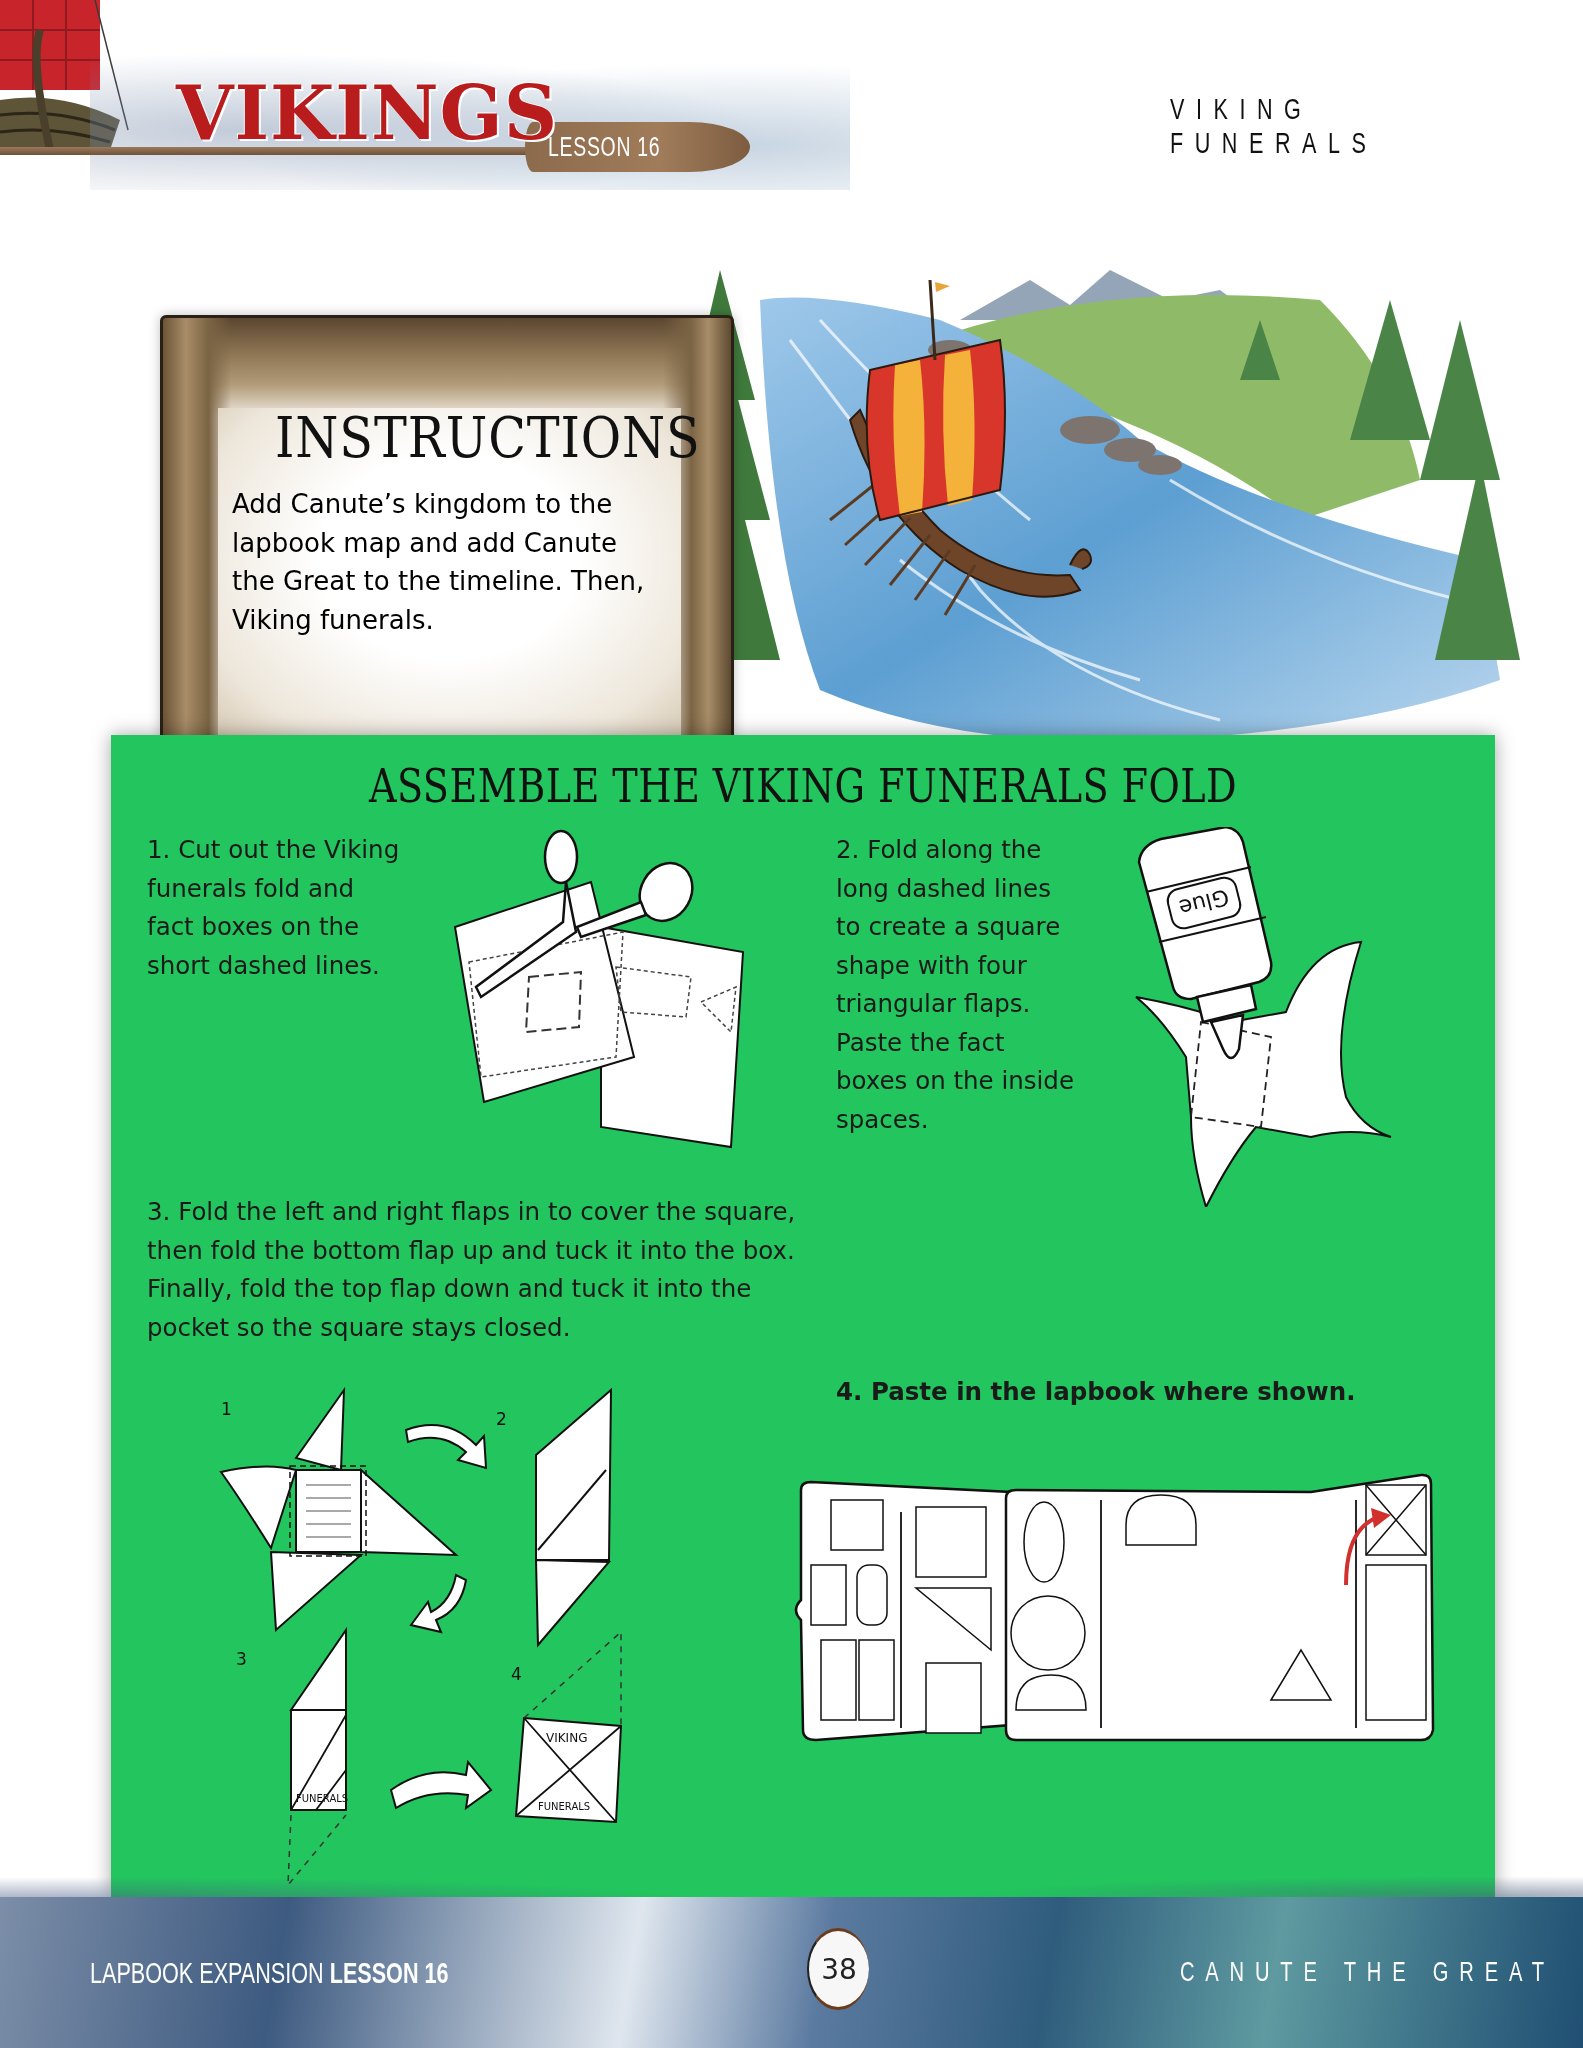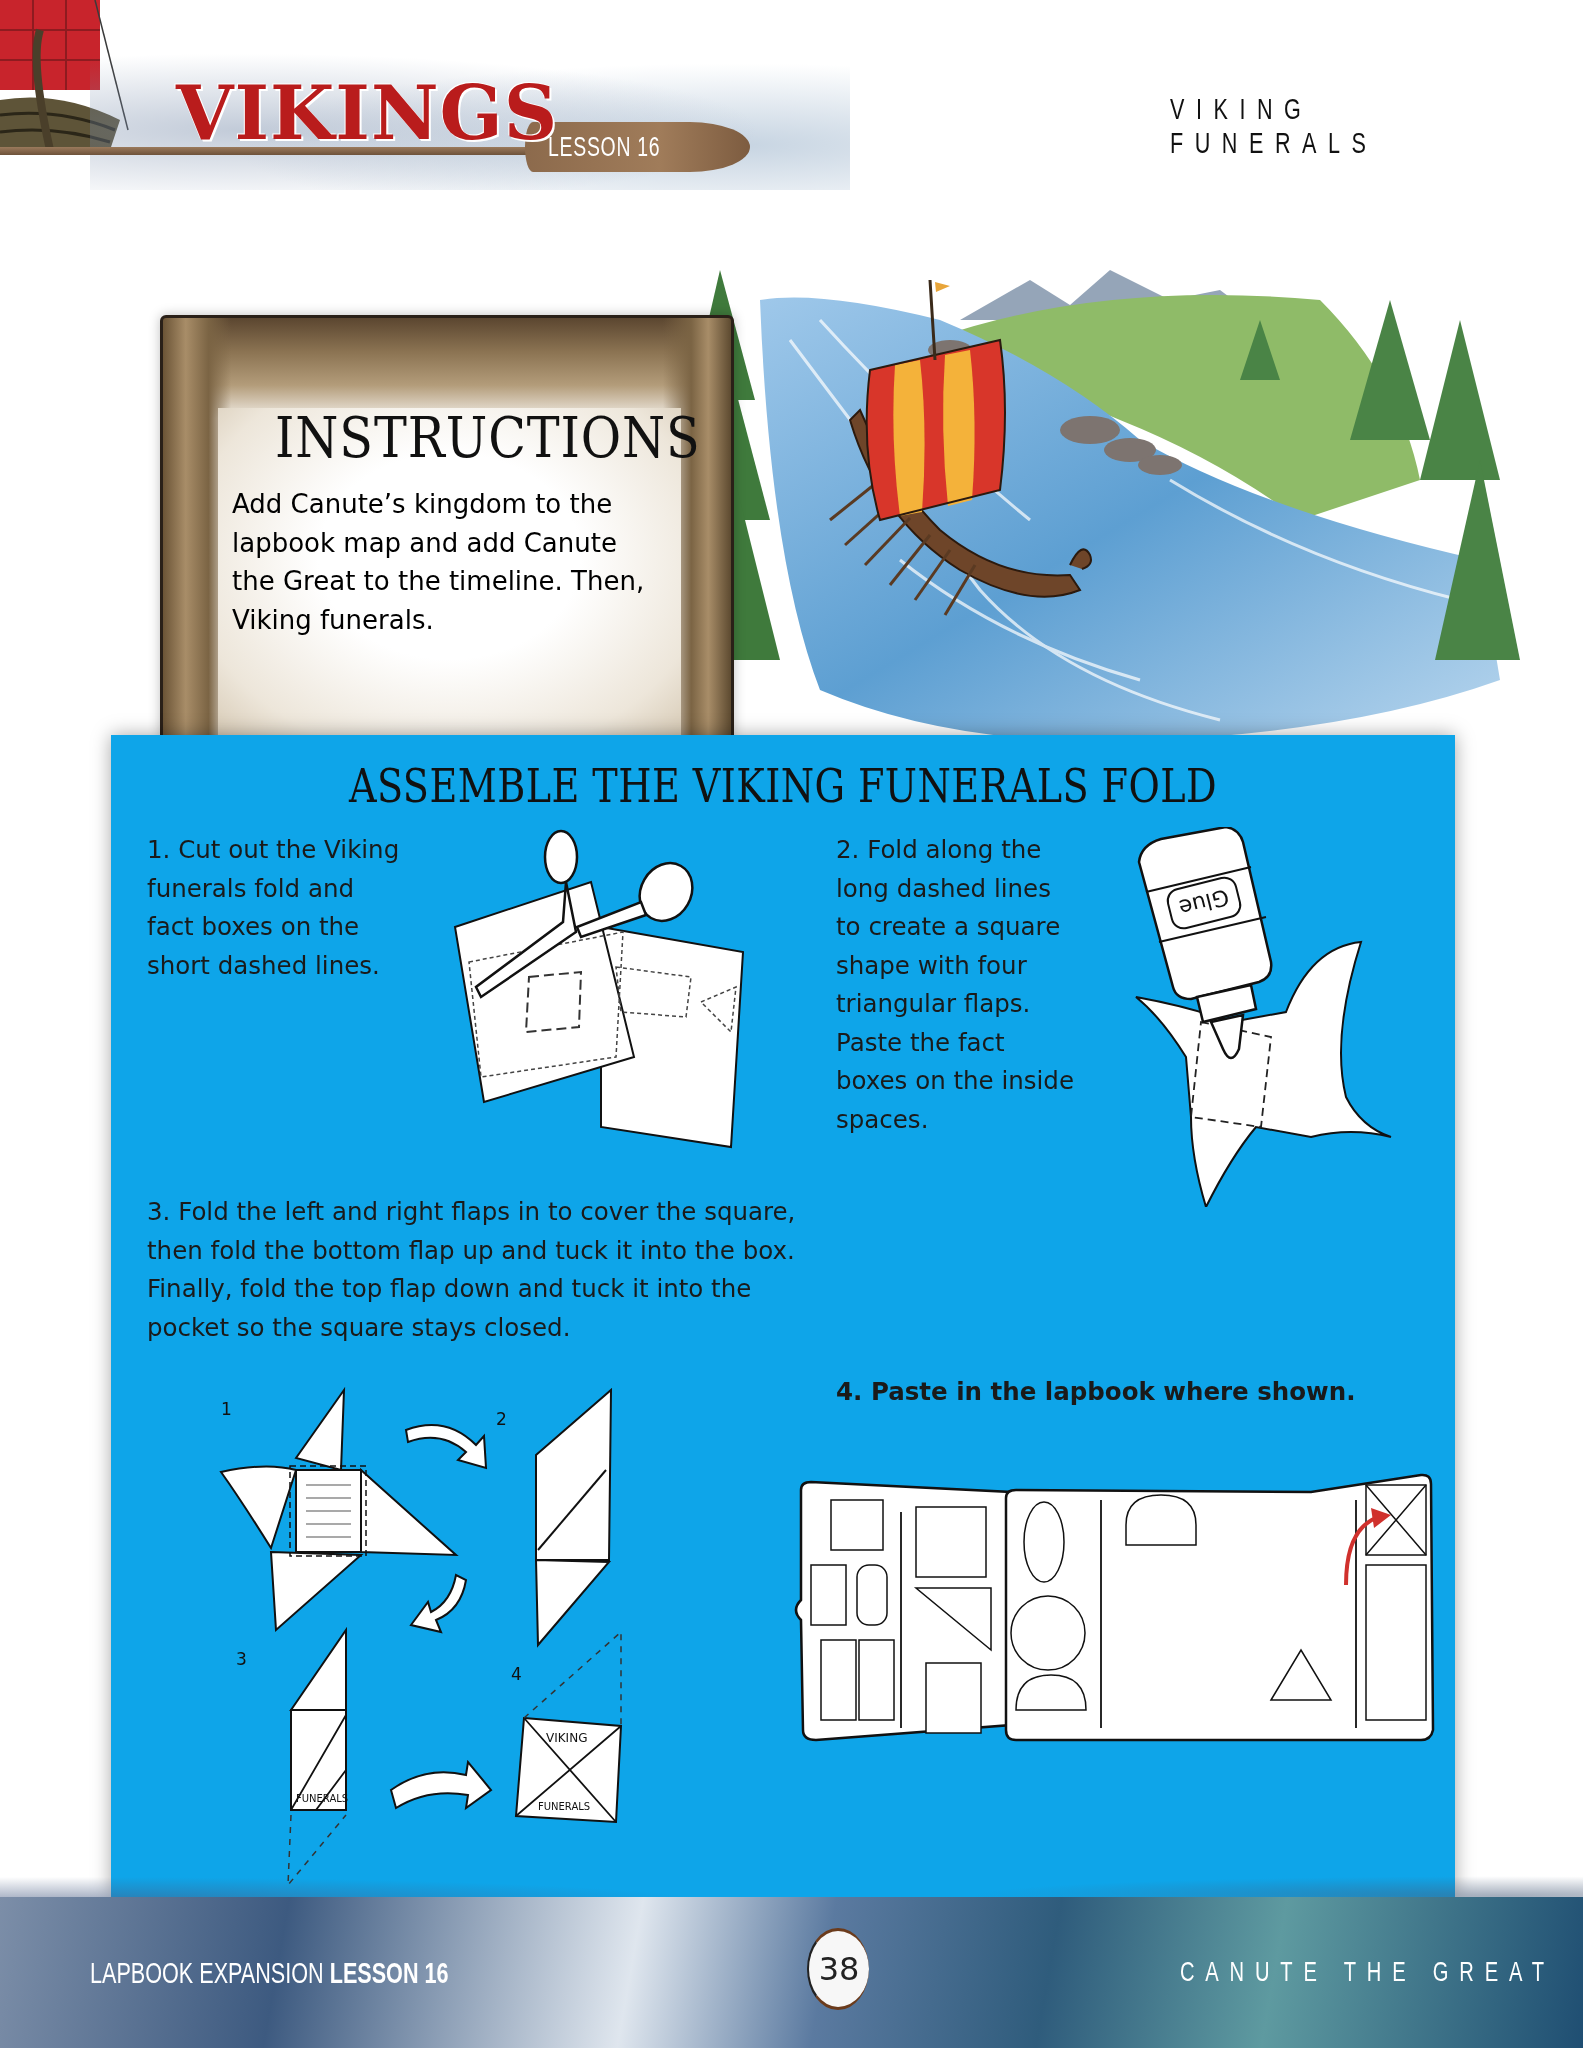--- a/index.html
+++ b/index.html
@@ -24,35 +24,35 @@
                linear-gradient(#5b4630 0,#8b7352 8%,#b39c7a 16%,transparent 24%);
     background-color:#f3efe8;border:3px solid #2a2018;box-shadow:0 0 12px rgba(0,0,0,.25);}
   .sign-inner{position:absolute;left:55px;top:90px;right:50px;bottom:0;background:radial-gradient(ellipse at 50% 45%,#ffffff 40%,#ede6da 80%,#d7cab5 100%);}
   .sign-title{position:absolute;left:275px;top:405px;font-family:"DejaVu Serif",serif;font-size:56px;color:#111;letter-spacing:1px;transform:scaleX(.88);transform-origin:left;}
   .sign-body{position:absolute;left:232px;top:485px;width:420px;font-family:"DejaVu Sans",sans-serif;font-size:26px;line-height:38.5px;color:#000000;}
 
   
   .scene{position:absolute;left:700px;top:260px;width:820px;height:500px;}
 
   
-  .card{position:absolute;left:111px;top:735px;width:1344px;height:1162px;background:#0ea5e9;box-shadow:0 0 18px rgba(0,0,0,.35);}
+  .card{position:absolute;left:111px;top:735px;width:1344px;height:1162px;background:#22c55e;box-shadow:0 0 18px rgba(0,0,0,.35);padding-left:40px;}
   .card-title{position:absolute;left:0;right:0;top:24px;text-align:center;font-family:"DejaVu Serif",serif;font-size:46px;color:#111;letter-spacing:.5px;transform:scaleX(.83);}
   .step-text{position:absolute;font-family:"DejaVu Sans",sans-serif;font-size:24.5px;line-height:38.5px;color:#1a1a1a;}
   .illus{position:absolute;}
 
   
   .footer-bg{position:absolute;left:0;top:1897px;width:1583px;height:151px;
     background:linear-gradient(100deg,#7c8ea8 0%,#3d5a80 18%,#dfe6ee 40%,#5b7aa0 52%,#2f5c7c 66%,#5e9aa0 80%,#1f4e72 100%);}
   .footer-splash{position:absolute;left:0;top:1840px;width:1583px;height:80px;
     background:radial-gradient(ellipse at 5% 80%,rgba(70,90,130,.6),transparent 30%),radial-gradient(ellipse at 95% 70%,rgba(70,90,120,.5),transparent 25%);}
   .footer-left{position:absolute;left:90px;top:1956px;font-family:"Liberation Sans",sans-serif;font-size:30px;color:#fff;transform:scaleX(.72);transform-origin:left;white-space:nowrap;}
   .footer-left b{font-weight:bold;}
   .footer-right{position:absolute;left:1180px;top:1956px;font-family:"Liberation Sans",sans-serif;font-size:28px;color:#fff;letter-spacing:15px;transform:scaleX(.72);transform-origin:left;white-space:nowrap;}
   .page-num{position:absolute;left:807px;top:1928px;width:60px;height:76px;border-radius:50%;background:#f7f7f7;border-left:2px solid #222;border-top:3px solid #6b3b1c;border-bottom:3px solid #6b3b1c;
-    display:flex;align-items:center;justify-content:center;font-family:"DejaVu Sans",sans-serif;font-size:32px;color:#222;}
+    display:flex;align-items:center;justify-content:center;font-family:"DejaVu Sans",sans-serif;font-size:28px;color:#222;}
 </style>
 </head>
 <body>
 
 <div>
   <svg class="hdr-ship" viewBox="0 0 140 160">
     <rect x="0" y="0" width="100" height="90" fill="#c8242c"></rect>
     <path d="M0 30 H100 M0 60 H100 M33 0 V90 M66 0 V90" stroke="#8e1b20" stroke-width="2"></path>
     <path d="M0 100 Q60 90 120 120 L110 150 Q50 160 0 150 Z" fill="#5e5438"></path>
     <path d="M0 115 Q60 108 115 130 M0 132 Q55 125 110 142" stroke="#2b2618" stroke-width="3" fill="none"></path>

